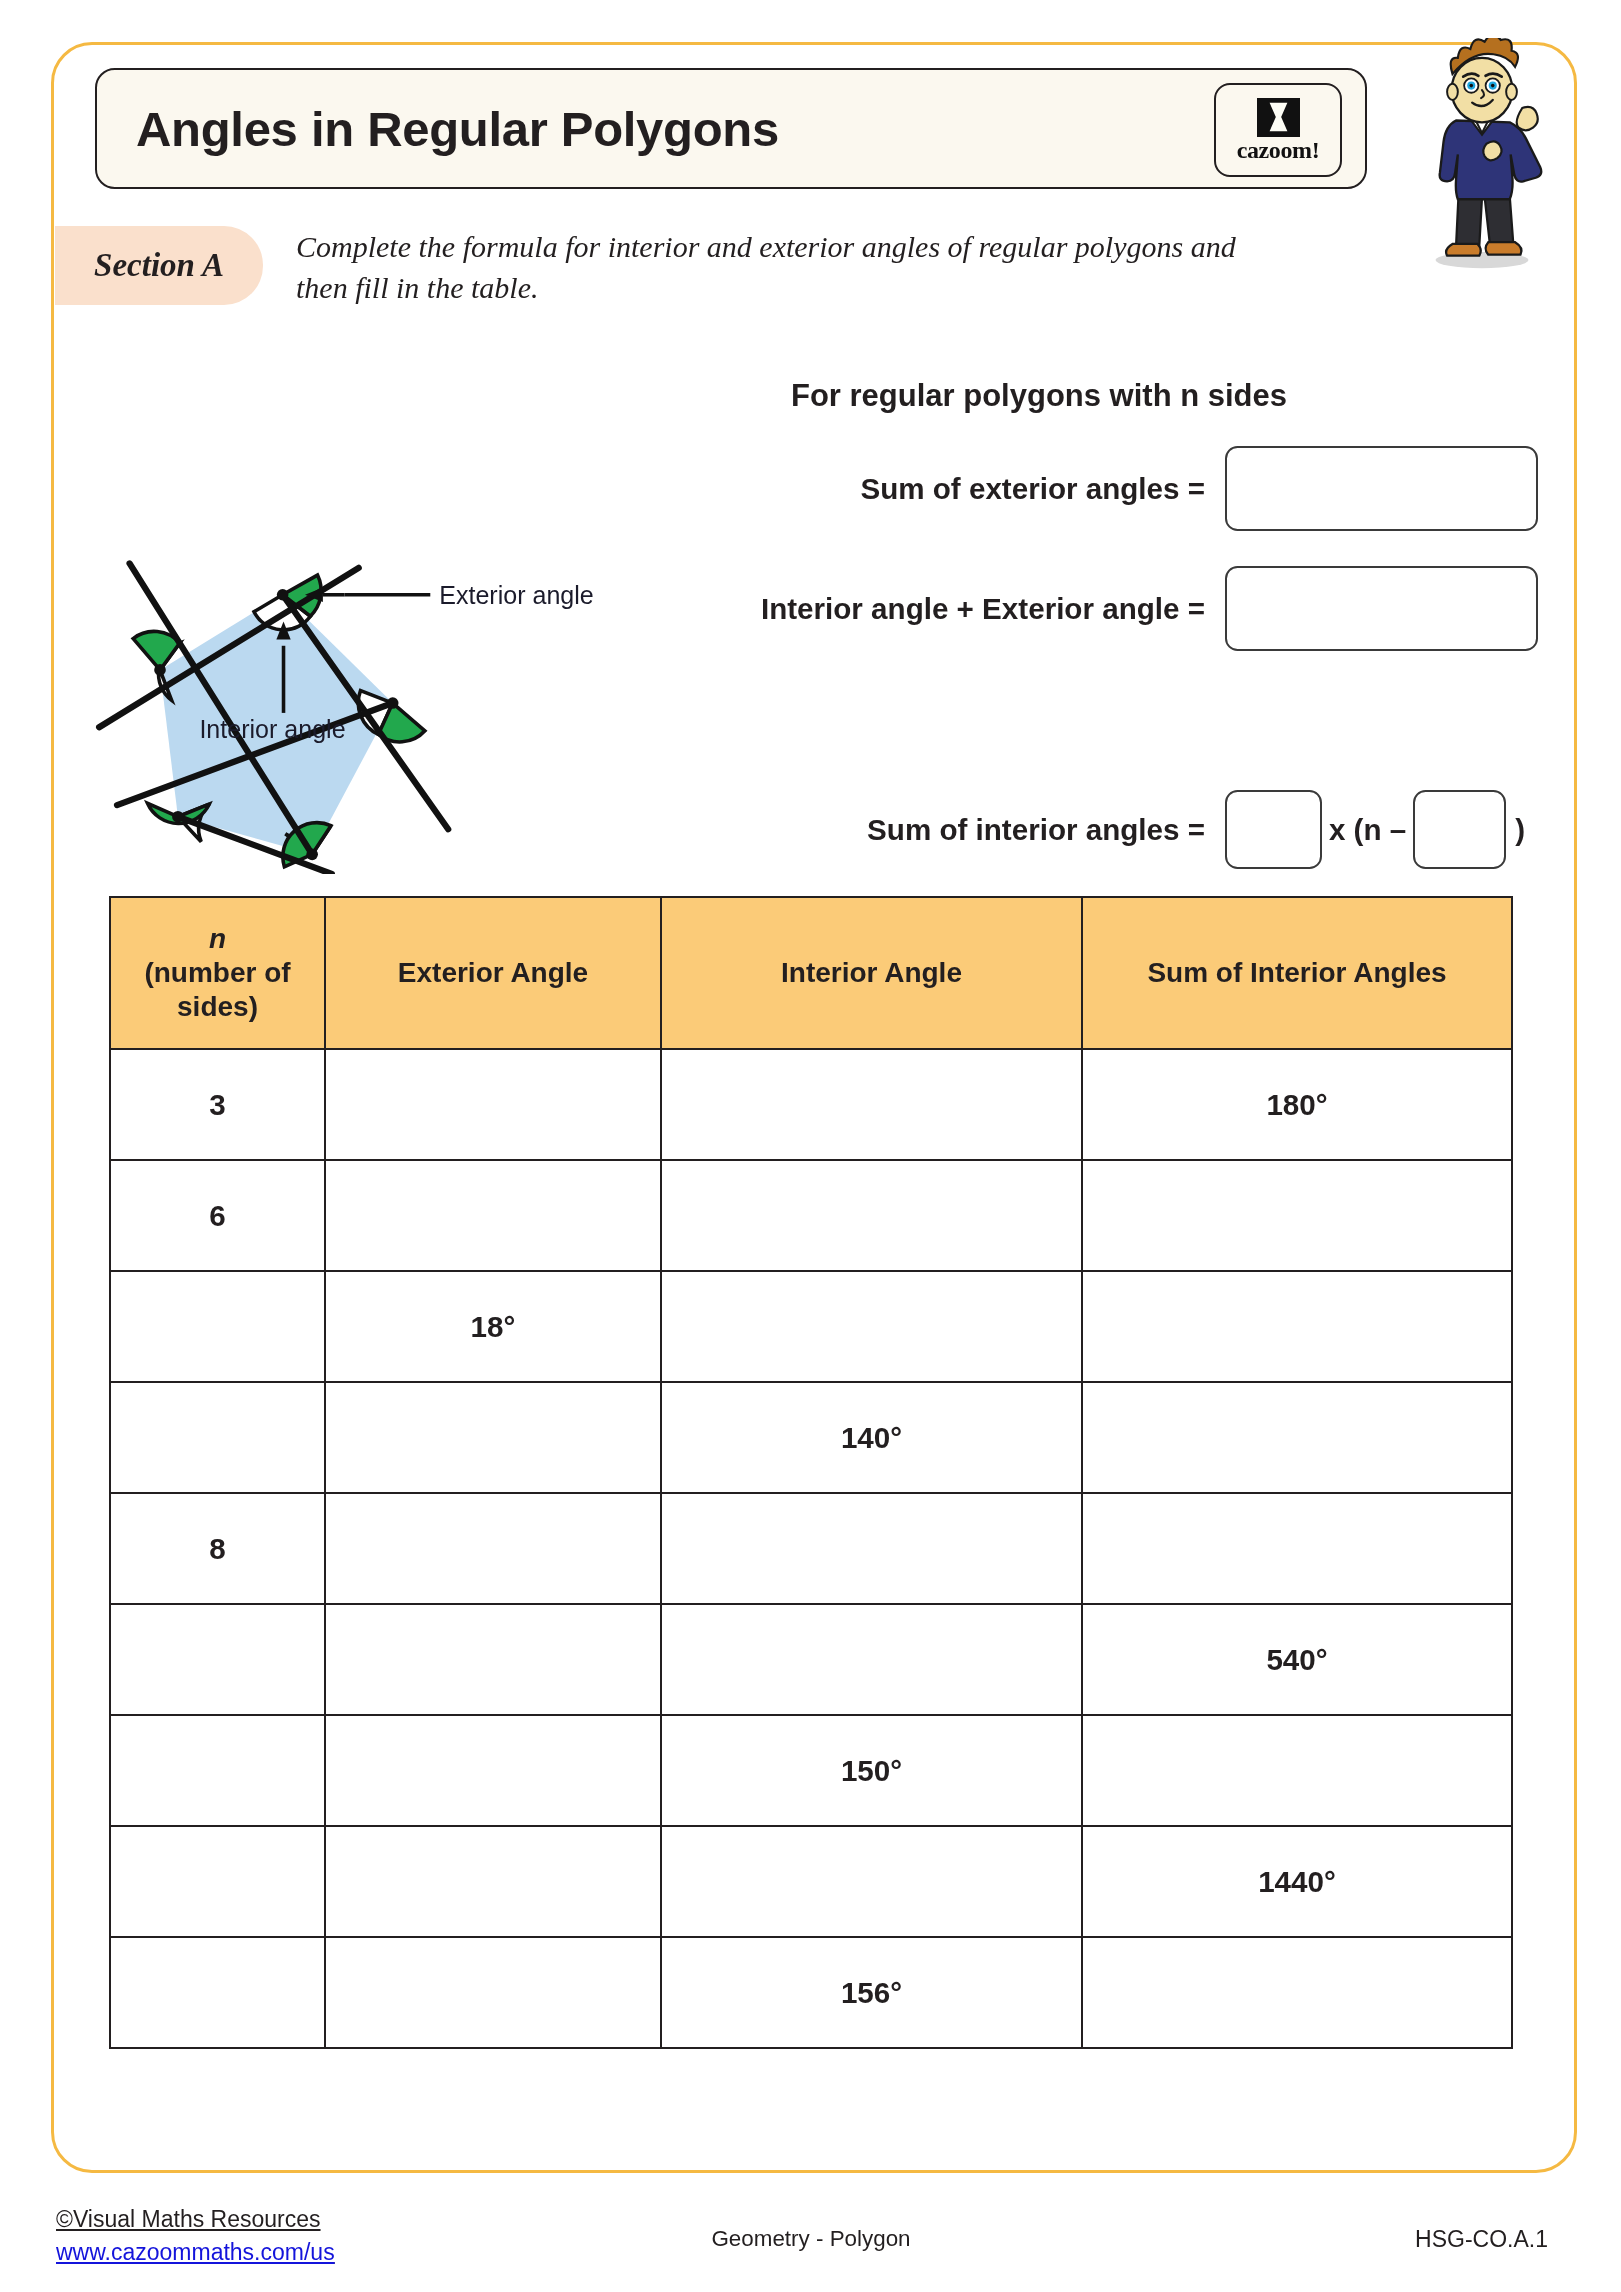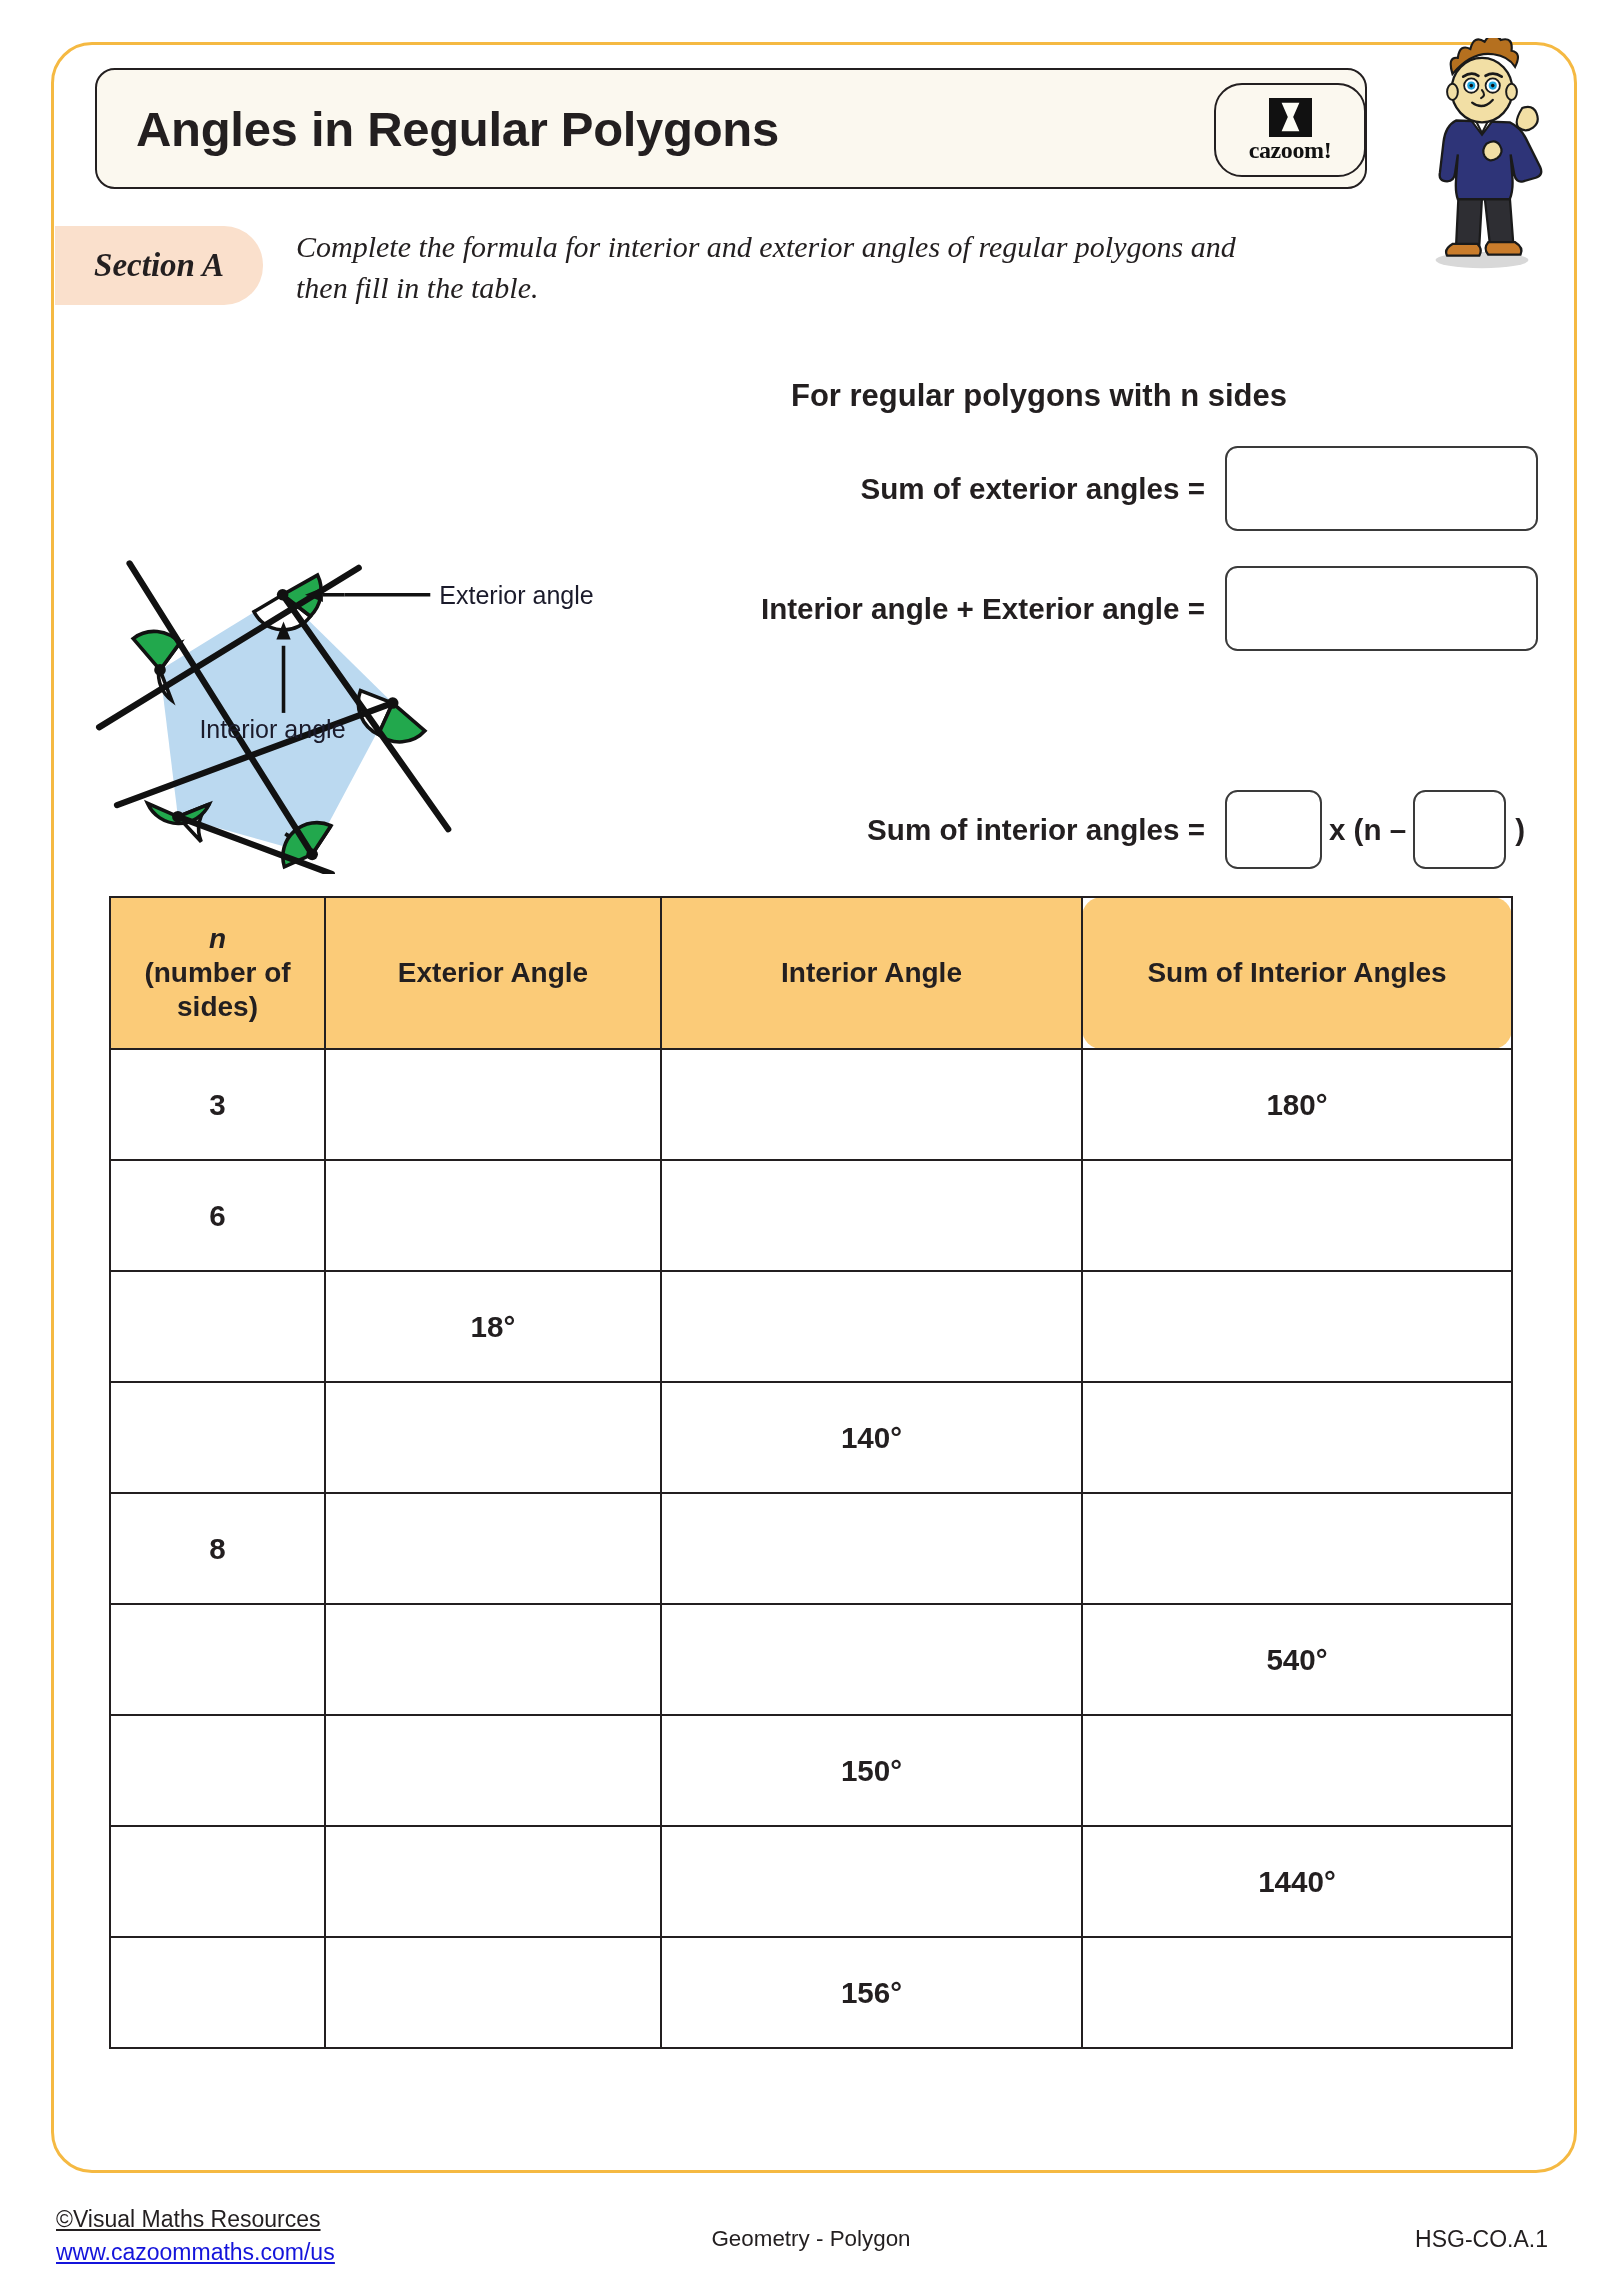--- a/index.html
+++ b/index.html
@@ -37,24 +37,24 @@
     font-size:49px;
     font-weight:bold;
     color:#231F20;
     letter-spacing:-0.3px;
     white-space:nowrap;
   }
   
   #logo-box{
     position:absolute;
     left:1214px;top:83px;
-    width:152px;height:94px;
+    width:128px;height:94px;
     background:#FBF8EF;
     border:2.7px solid #231F20;
-    border-radius:28px;
+    border-radius:16px;
     box-sizing:border-box;
     display:flex;flex-direction:column;
     align-items:center;justify-content:center;
   }
   #logo-mark{
     width:43px;height:39px;
     background:#111;
     display:flex;align-items:center;justify-content:center;
   }
   #logo-word{
@@ -159,21 +159,21 @@
     background:#ffffff;
     height:111px;
     text-align:center;
     vertical-align:middle;
     font-size:29.6px;font-weight:bold;
     color:#231F20;
   }
   .col-n{width:215px;}
   .col-ext{width:336px;}
   .col-int{width:421px;}
-  .col-sum{width:430px;border-radius:20px;}
+  .col-sum{width:430px;}
   
   #footer{
     position:absolute;
     left:0;top:2196px;
     width:1622px;height:97px;
   }
   #footer-left{
     position:absolute;left:56px;top:7.2px;
     font-size:23px;color:#231F20;line-height:1.42;text-decoration:underline;
   }

